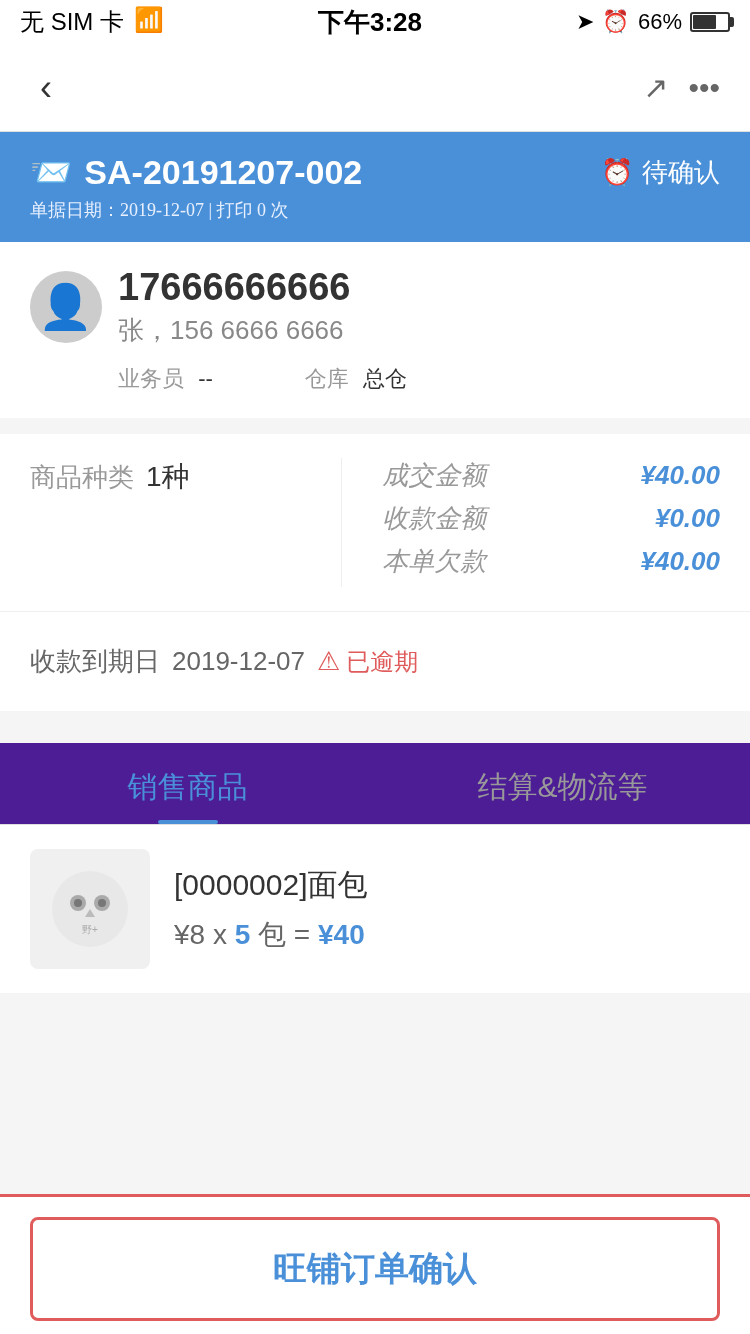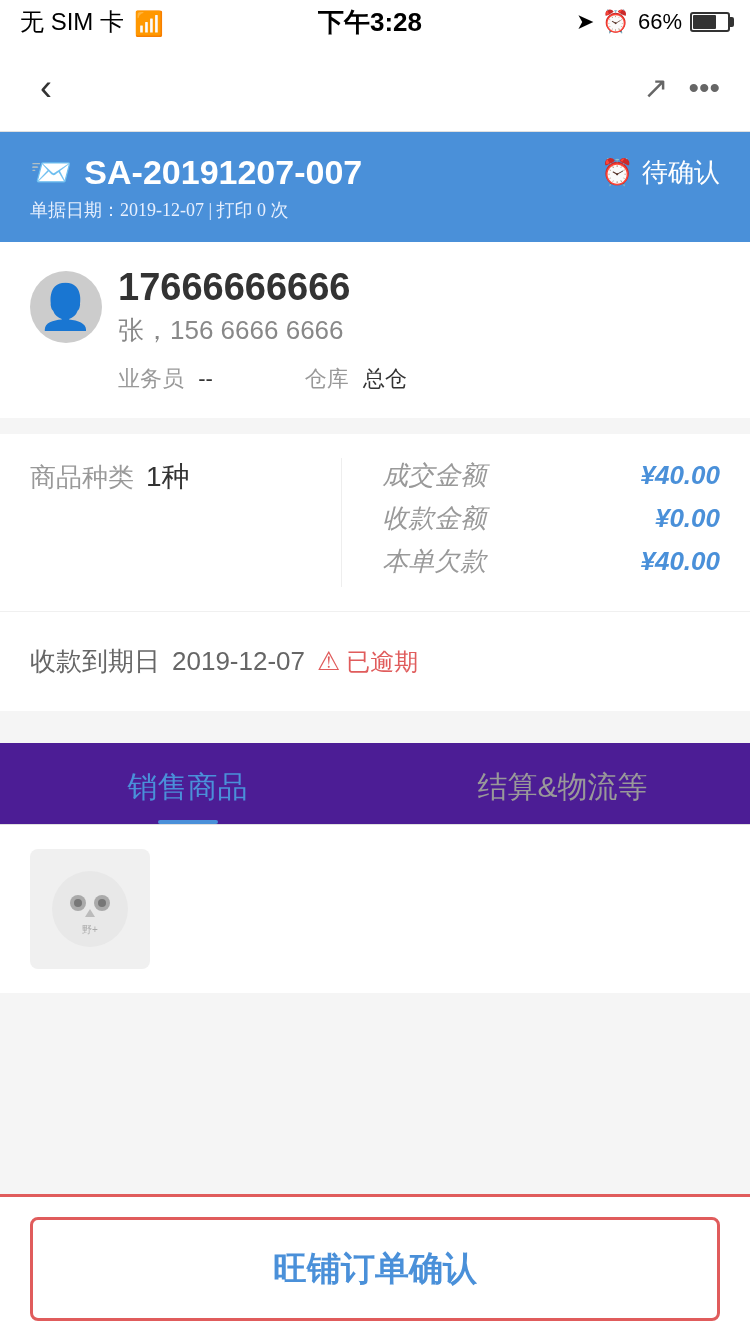--- a/index.html
+++ b/index.html
@@ -18,21 +18,21 @@
       height: 44px;
       display: flex;
       align-items: center;
       justify-content: space-between;
       padding: 0 20px;
       font-size: 24px;
       font-weight: 500;
     }
     .status-left {
       display: flex;
-      align-items: flex-end;
+      align-items: flex-start;
       gap: 10px;
       font-size: 24px;
     }
     .status-center {
       font-size: 26px;
       font-weight: 600;
     }
     .status-right {
       display: flex;
       align-items: center;
@@ -378,21 +378,21 @@
   <div class="nav-actions">
     <span class="nav-icon-btn">↗︎</span>
     <span class="nav-icon-btn">•••</span>
   </div>
 </div>
 
 <div class="order-header">
   <div class="order-id-row">
     <div class="order-id">
       <span>📨</span>
-      <span>SA-20191207-007</span>
+      <span>SA-20191207-002</span>
     </div>
     <div class="order-status">
       <span>⏰</span>
       <span>待确认</span>
     </div>
   </div>
   <div class="order-date-row">单据日期：2019-12-07 | 打印 0 次</div>
 </div>
 
 <div class="customer-card">
@@ -468,20 +468,31 @@
         <circle cx="28" cy="34" r="8" fill="#aaa"></circle>
         <circle cx="52" cy="34" r="8" fill="#aaa"></circle>
         <circle cx="28" cy="34" r="4" fill="#777"></circle>
         <circle cx="52" cy="34" r="4" fill="#777"></circle>
 
         <polygon points="40,40 35,48 45,48" fill="#bbb"></polygon>
 
         <text x="40" y="64" text-anchor="middle" font-size="10" fill="#aaa">野+</text>
       </svg>
     </div>
+    <div class="product-info">
+      <div class="product-name">[0000002]面包</div>
+      <div class="product-price-row">
+        <span>¥8</span>
+        <span> x </span>
+        <span class="qty">5</span>
+        <span>包</span>
+        <span> = </span>
+        <span class="total">¥40</span>
+      </div>
+    </div>
   </div>
 </div>
 
 <div class="bottom-spacer"></div>
 
 <div class="confirm-btn-wrapper">
   <button class="confirm-btn">旺铺订单确认</button>
 </div>
 
 </body></html>

